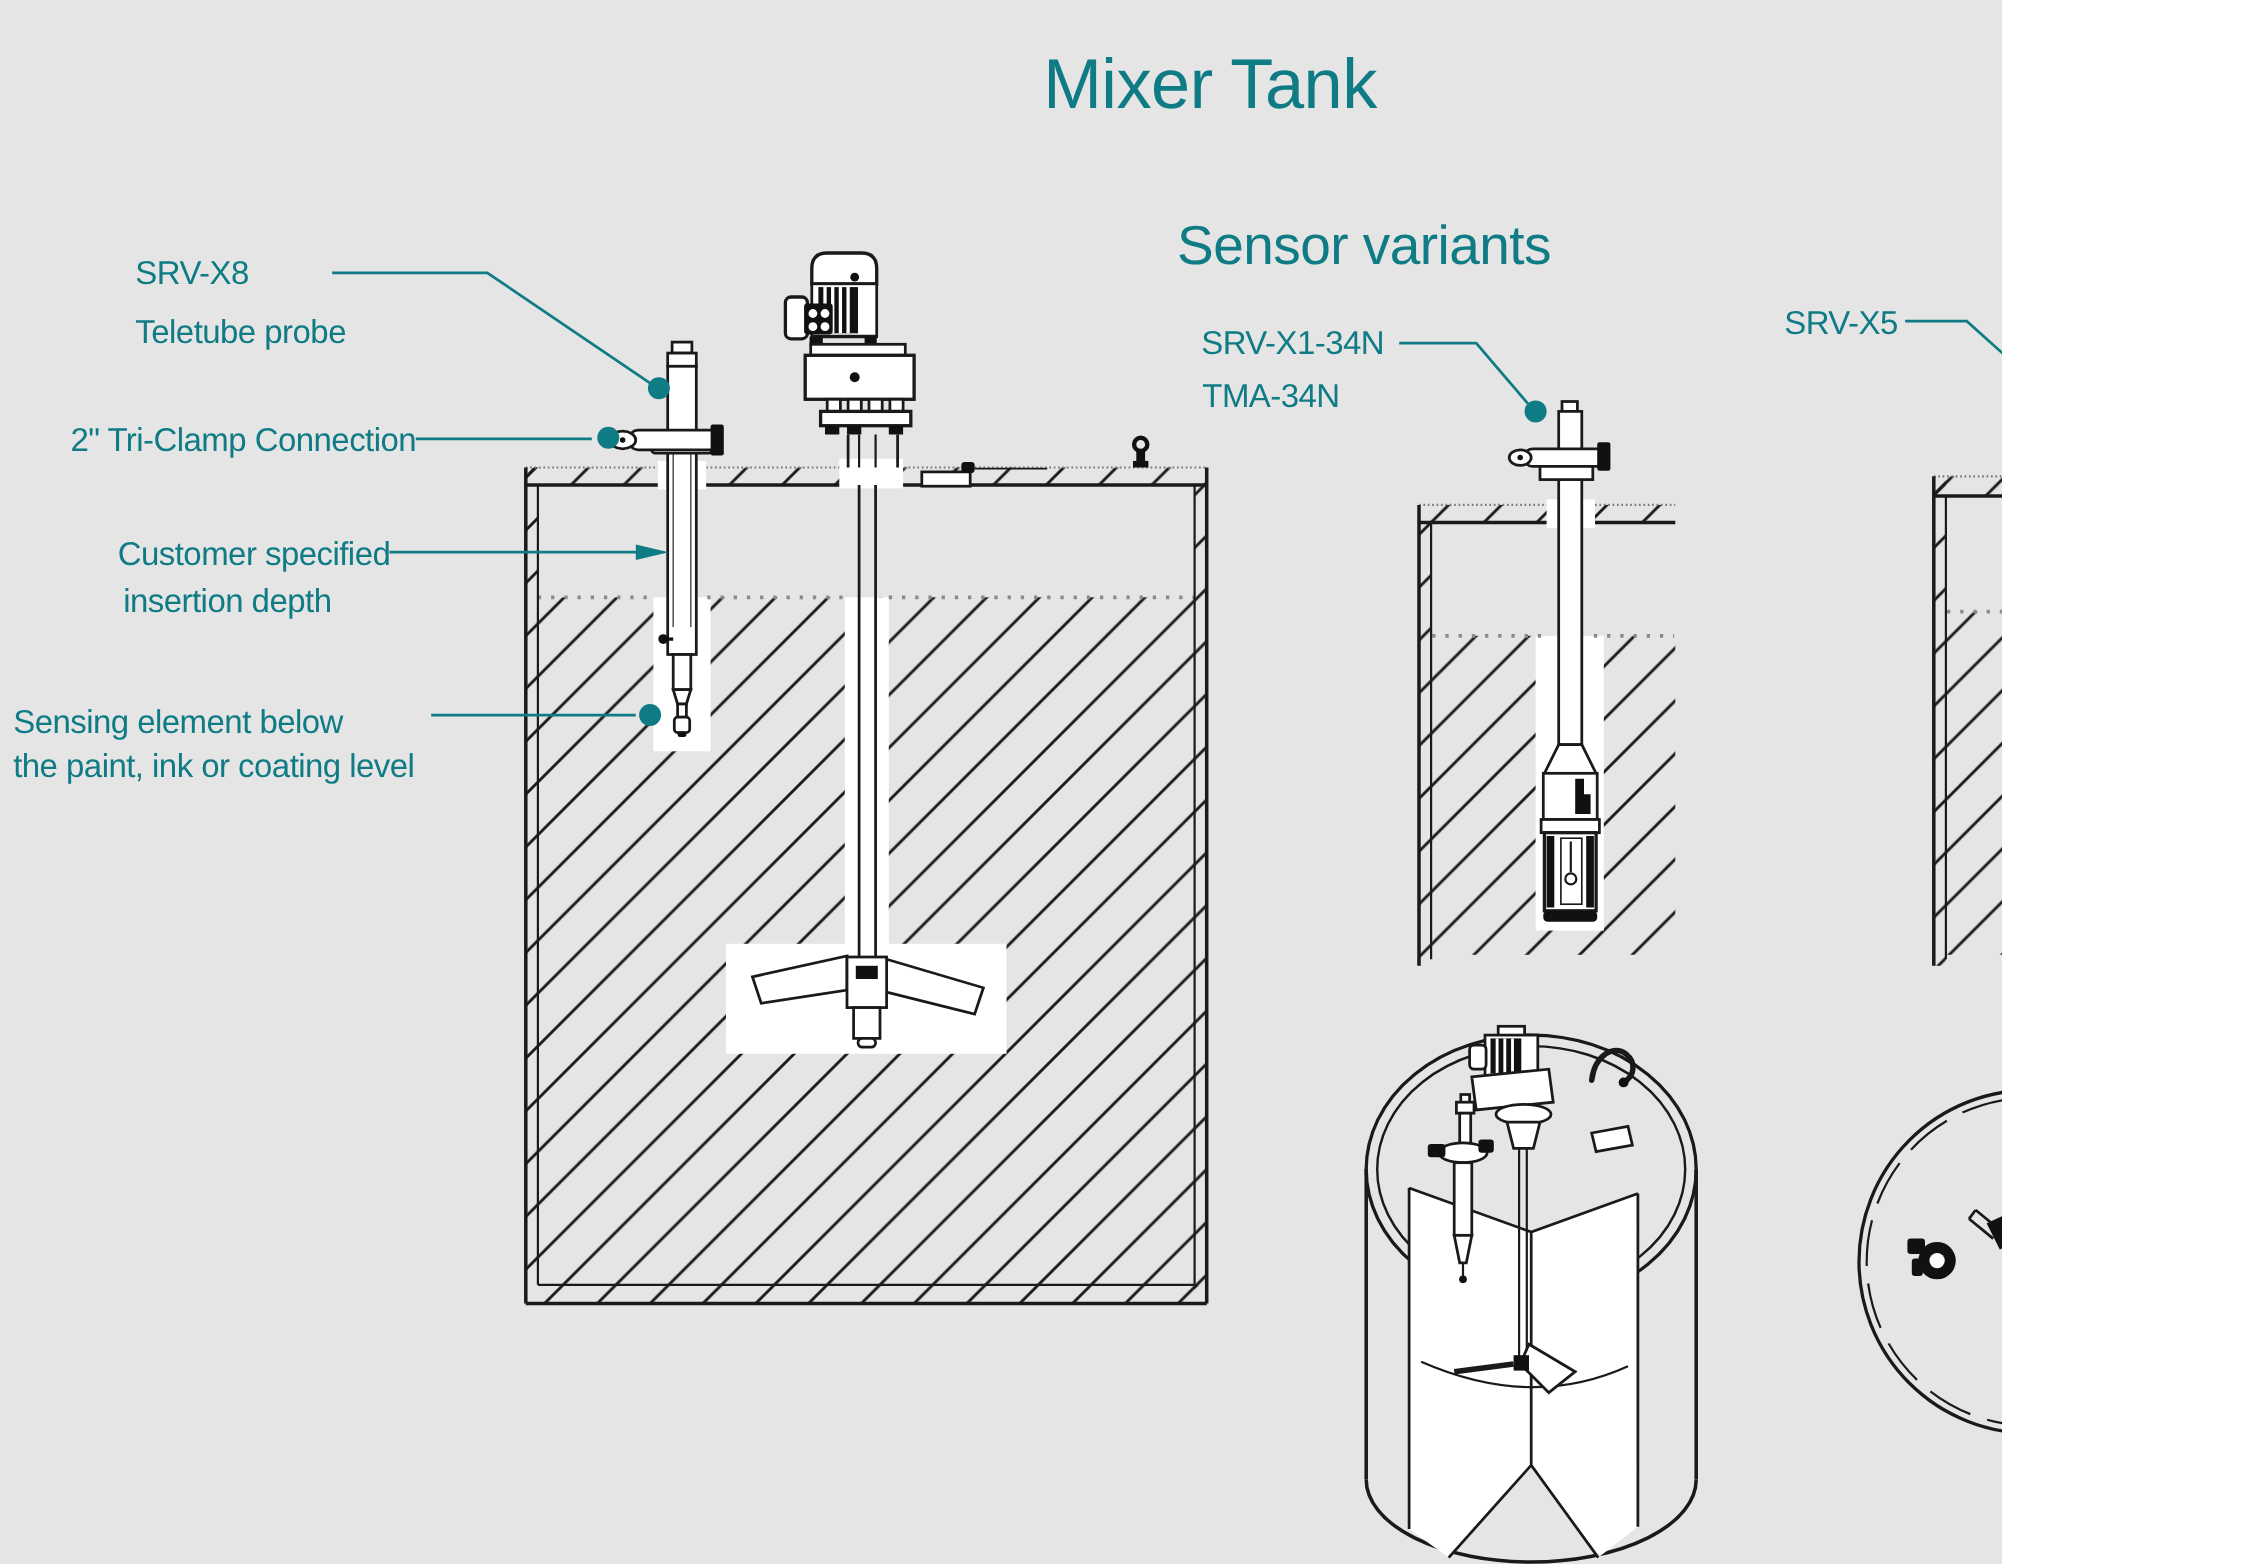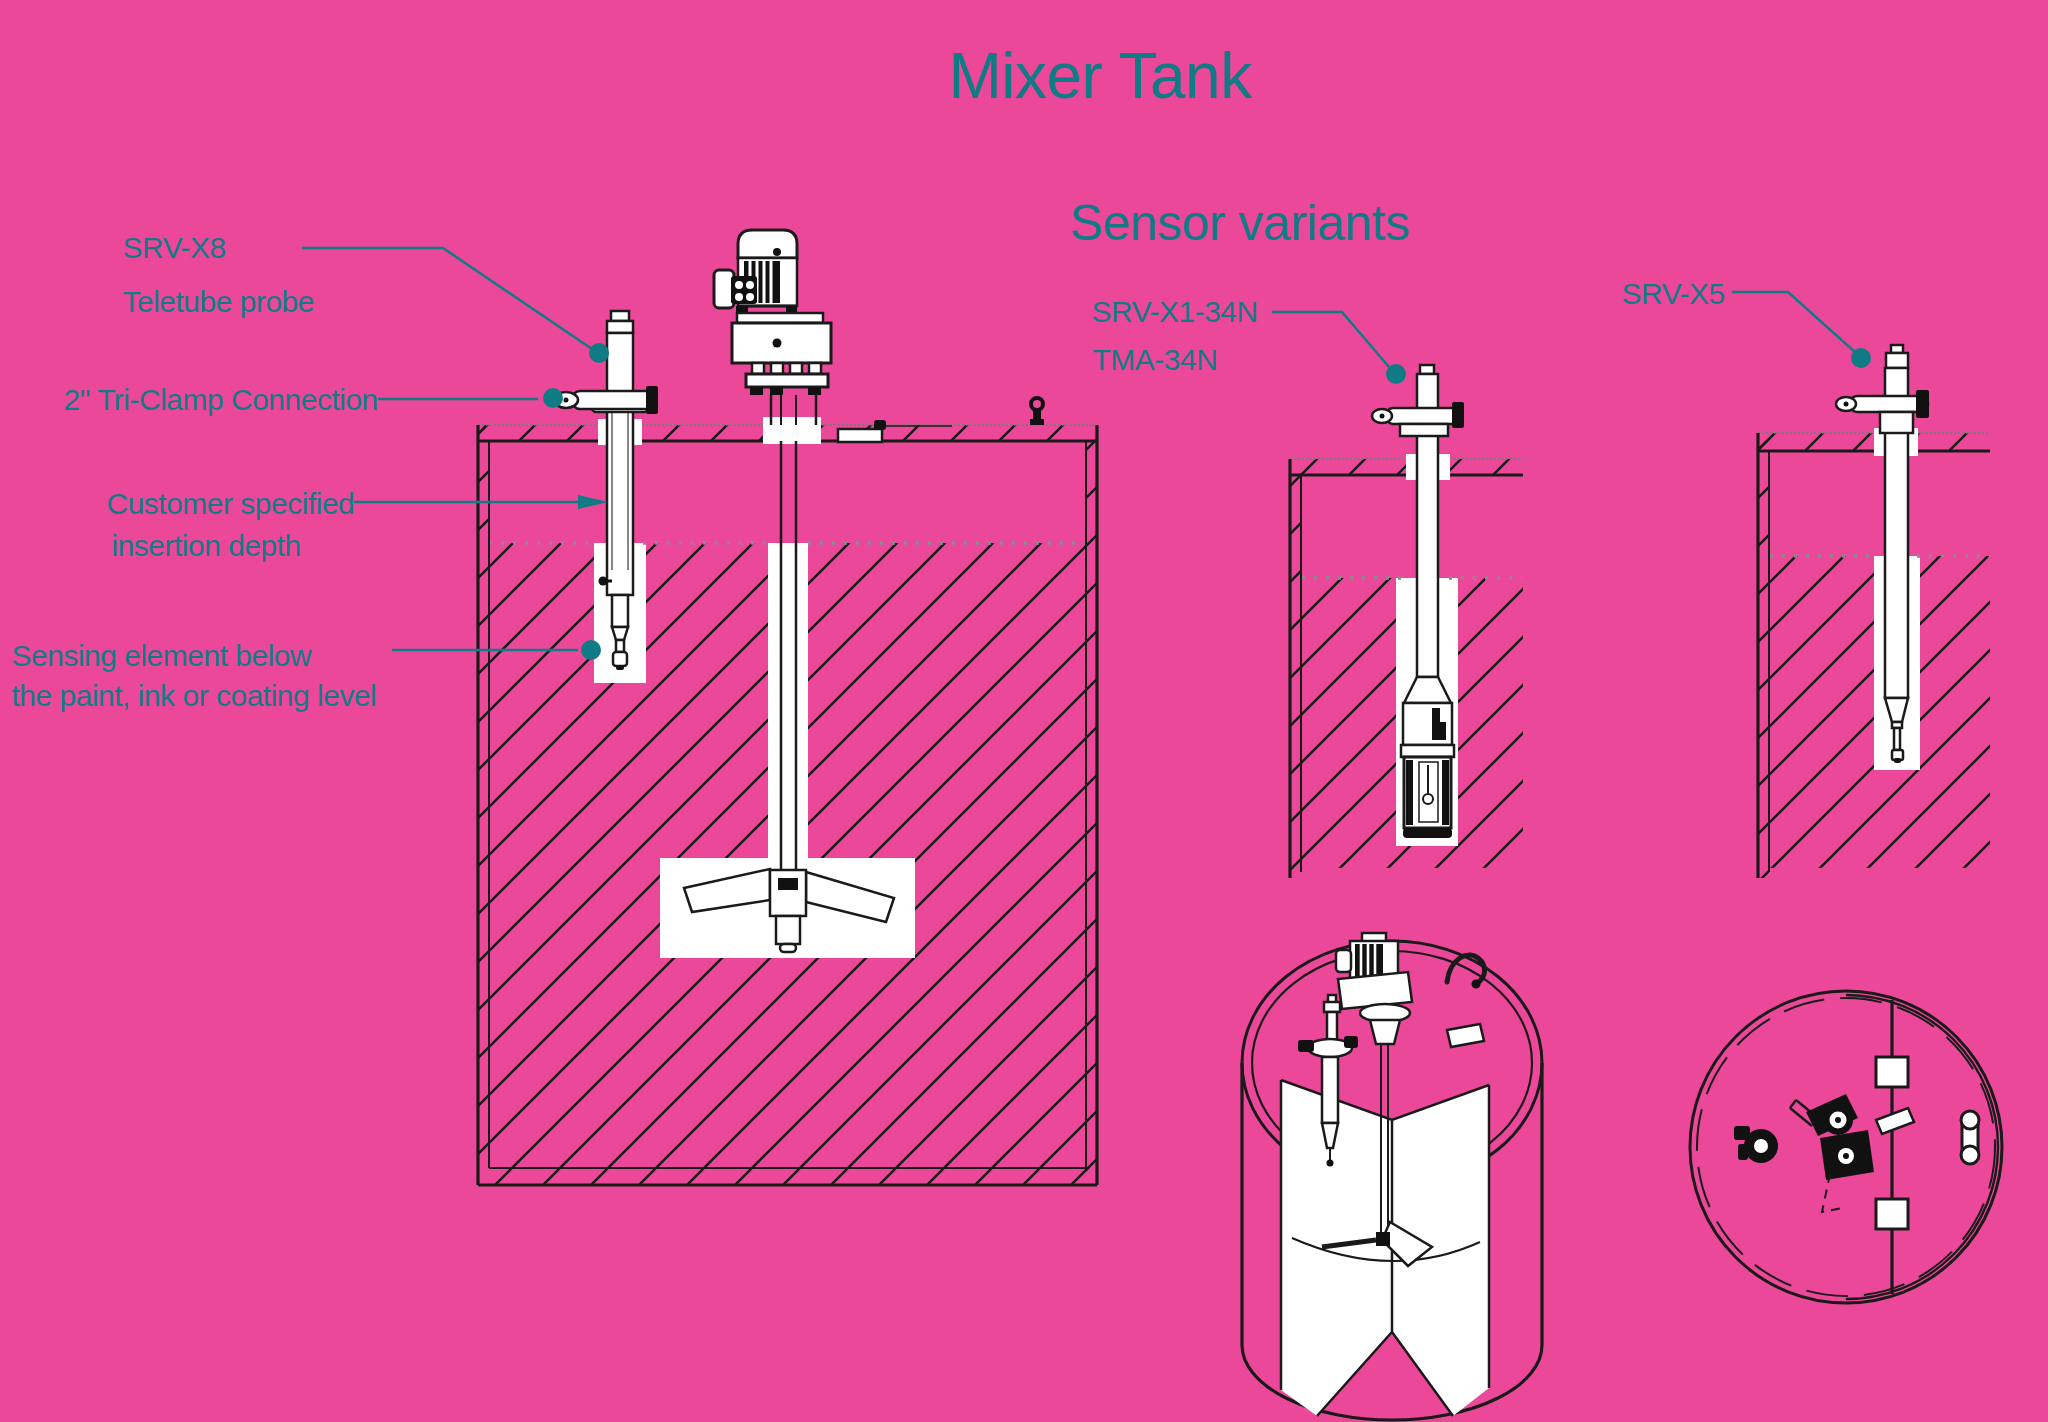--- a/index.html
+++ b/index.html
@@ -1,17 +1,17 @@
 <!DOCTYPE html>
 <html style="--teal: #0F7B85; --ink: #1a1a1a;"><head>
 <meta charset="utf-8">
 <style>
   :root{ --teal:#0F7B85; --ink:#1a1a1a; }
   html,body{margin:0;padding:0;background:#fff;}
-  .canvas{position:relative;width:2048px;height:1422px;background:#ec4899;overflow:hidden;}
+  .canvas{position:relative;width:1820px;height:1422px;background:#e5e5e5;overflow:hidden;}
   svg{position:absolute;left:0;top:0;}
   text{font-family:"Liberation Sans","DejaVu Sans",sans-serif;letter-spacing:-0.5px;}
   .ttl{fill:var(--teal);font-size:64px;}
   .sub{fill:var(--teal);font-size:50px;}
   .lbl{fill:var(--teal);font-size:30px;}
   .ld{stroke:var(--teal);stroke-width:2.5;fill:none;}
   .dot{fill:var(--teal);stroke:none;}
   .ln{stroke:var(--ink);stroke-width:2.5;fill:none;}
   .ln3{stroke:var(--ink);stroke-width:3.2;fill:none;}
   .ln2{stroke:var(--ink);stroke-width:2;fill:none;}

